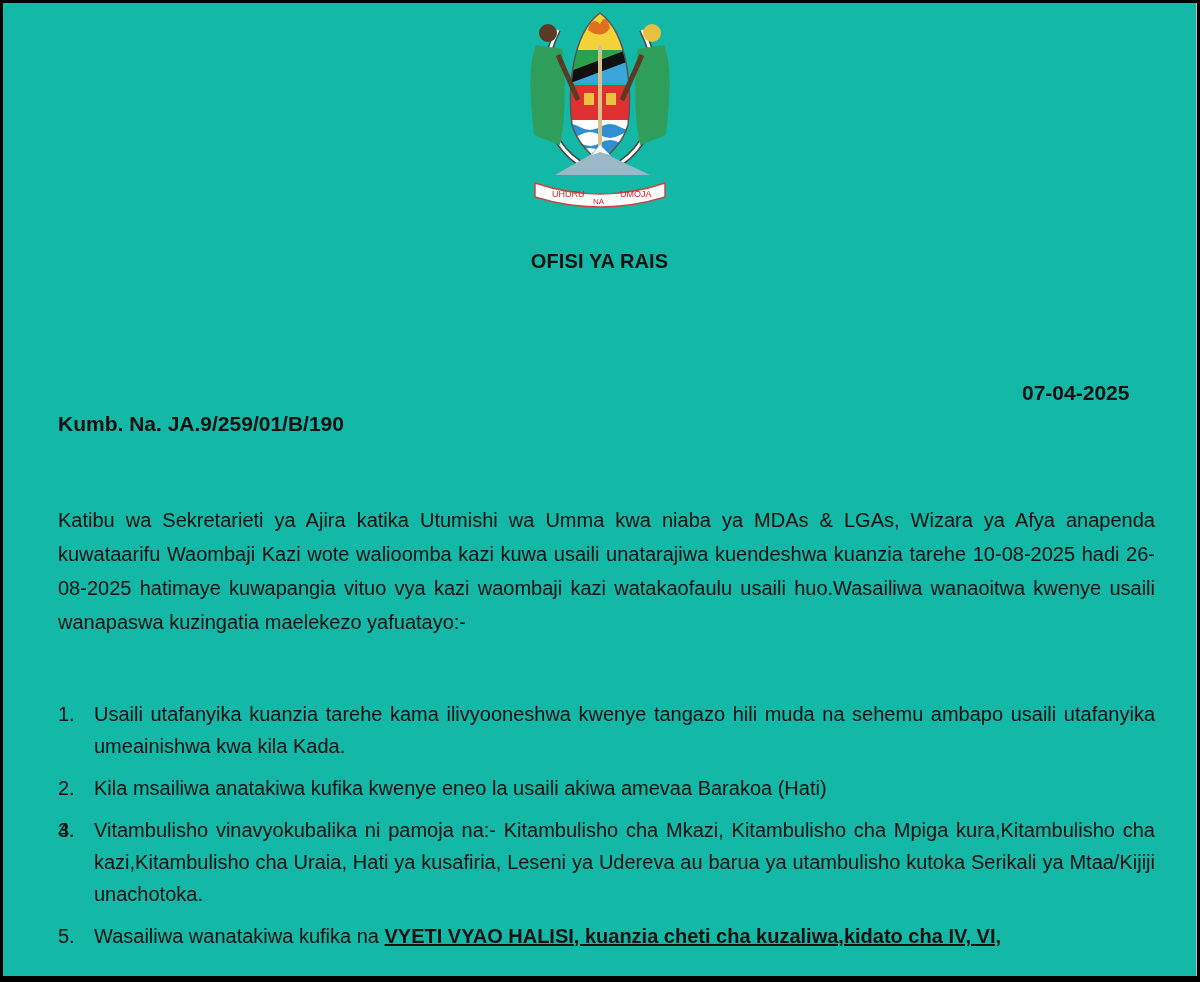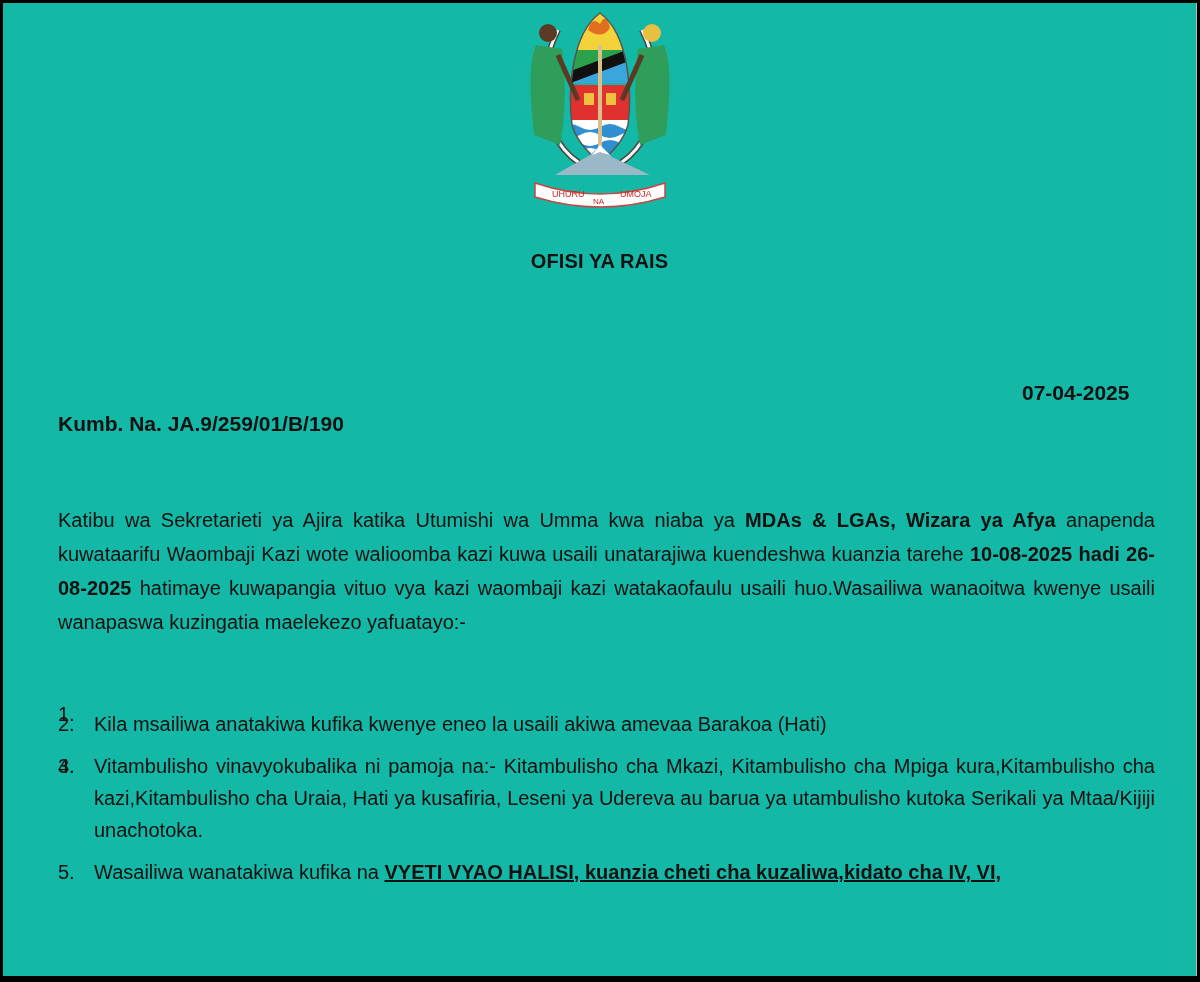--- a/index.html
+++ b/index.html
@@ -26,21 +26,21 @@
   .ref {
     position: absolute; left: 55px; top: 373px; font-weight: bold; font-size: 21px; margin-top: 36px;
   }
   .date {
     position: absolute; left: 1019px; top: 378px; font-weight: bold; font-size: 21px;
   }
   .para {
     position: absolute; left: 55px; top: 500px; width: 1097px;
     font-size: 20px; line-height: 34px; text-align: justify;
   }
-  .para b { font-weight: bold; }
+  .para b { font-weight: normal; }
   .list {
     position: absolute; left: 55px; top: 695px; width: 1097px;
     font-size: 20px; line-height: 32px; margin: 0; padding: 0; list-style: none;
   }
   .list li { position: relative; padding-left: 36px; text-align: justify; margin-bottom: 10px; }
   .list li .num { position: absolute; left: 0; top: 0; }
   .list li b { font-weight: bold; text-decoration: underline; }
 </style>
 </head>
 <body>
@@ -93,19 +93,19 @@
 
   <div class="heading" style="top:247px;">OFISI YA RAIS</div>
 
   <div class="ref">Kumb. Na. JA.9/259/01/B/190</div>
   <div class="date">07-04-2025</div>
 
 
   <div class="para"><span>Katibu wa Sekretarieti ya Ajira katika Utumishi wa Umma kwa niaba ya </span><b>MDAs &amp; LGAs, Wizara ya Afya</b><span> anapenda kuwataarifu Waombaji Kazi wote walioomba kazi kuwa usaili unatarajiwa kuendeshwa kuanzia tarehe </span><b>10-08-2025 hadi 26-08-2025</b><span> hatimaye kuwapangia vituo vya kazi waombaji kazi watakaofaulu usaili huo.Wasailiwa wanaoitwa kwenye usaili wanapaswa kuzingatia maelekezo yafuatayo:-</span></div>
 
   <ol class="list">
-    <li><span class="num">1.</span></li>
+    <li><span class="num">1.</span><span>Usaili utafanyika kuanzia tarehe kama ilivyooneshwa kwenye tangazo hili muda na sehemu ambapo usaili utafanyika umeainishwa kwa kila Kada.</span></li>
     <li><span class="num">2.</span><span>Kila msailiwa anatakiwa kufika kwenye eneo la usaili akiwa amevaa Barakoa (Hati)</span></li>
     <li><span class="num">3.</span></li>
     <li><span class="num">4.</span><span>Vitambulisho vinavyokubalika ni pamoja na:- Kitambulisho cha Mkazi, Kitambulisho cha Mpiga kura,Kitambulisho cha kazi,Kitambulisho cha Uraia, Hati ya kusafiria, Leseni ya Udereva au barua ya utambulisho kutoka Serikali ya Mtaa/Kijiji unachotoka.</span></li>
     <li><span class="num">5.</span><span>Wasailiwa wanatakiwa kufika na </span><b>VYETI VYAO HALISI, kuanzia cheti cha kuzaliwa,kidato cha IV, VI,</b></li>
   </ol>
 </div>
 
 </body></html>

